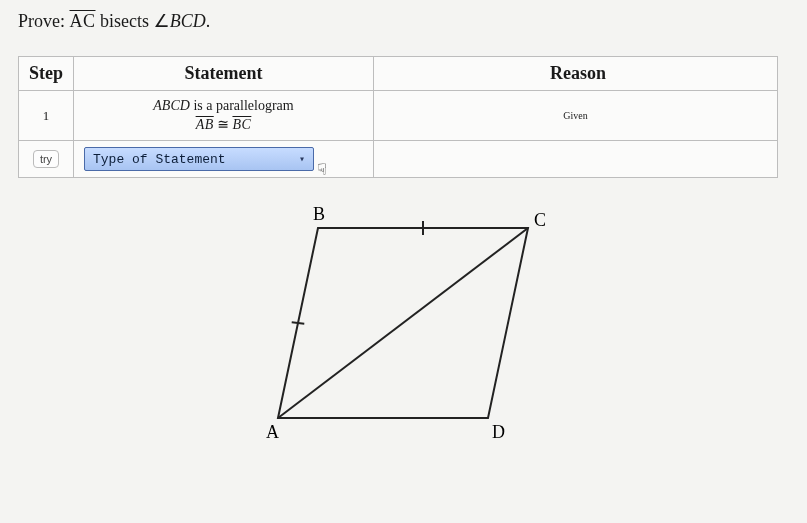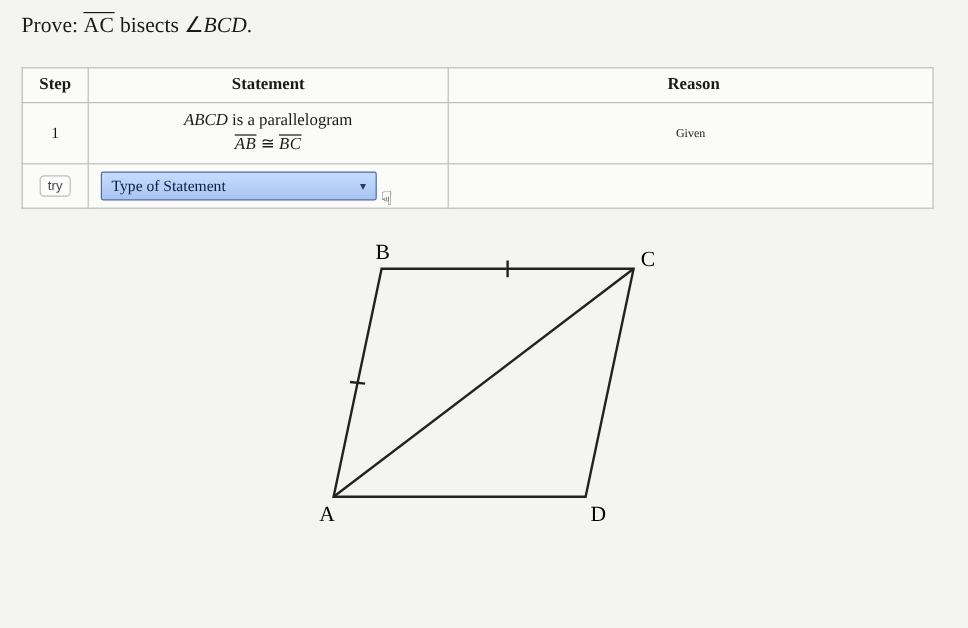--- a/index.html
+++ b/index.html
@@ -30,21 +30,21 @@
     font-family: Georgia, "Times New Roman", serif;
   }
   .proof-table th, .proof-table td {
     border: 1px solid #bdbdbd;
     text-align: center;
     vertical-align: middle;
     background: #fbfbfa;
   }
   .proof-table th {
     font-weight: bold;
-    font-size: 14px;
+    font-size: 18px;
     padding: 6px 9px;
   }
   th.step-col { width: 55px; text-align: center; }
   th.stmt-col { width: 300px; }
   th.reason-col { width: auto; padding-left: 14px; }
   td.step-cell {
     text-align: center;
     font-size: 13px;
     padding: 0;
   }
@@ -73,21 +73,21 @@
     padding: 4px 6px;
   }
   .type-dropdown {
     position: relative;
     display: flex;
     align-items: center;
     justify-content: space-between;
     width: 230px;
     height: 24px;
     padding: 0 8px;
-    font-family: Liberation Serif, serif;
+    font-family: Liberation Mono, monospace;
     font-size: 13px;
     color: #0d1f3a;
     background: linear-gradient(#c7dcff, #a8c4f2);
     border: 1px solid #4a6aa8;
     border-radius: 2px;
     cursor: pointer;
   }
   .type-dropdown .dd-label { pointer-events: none; }
   .dd-arrow {
     font-size: 10px;

